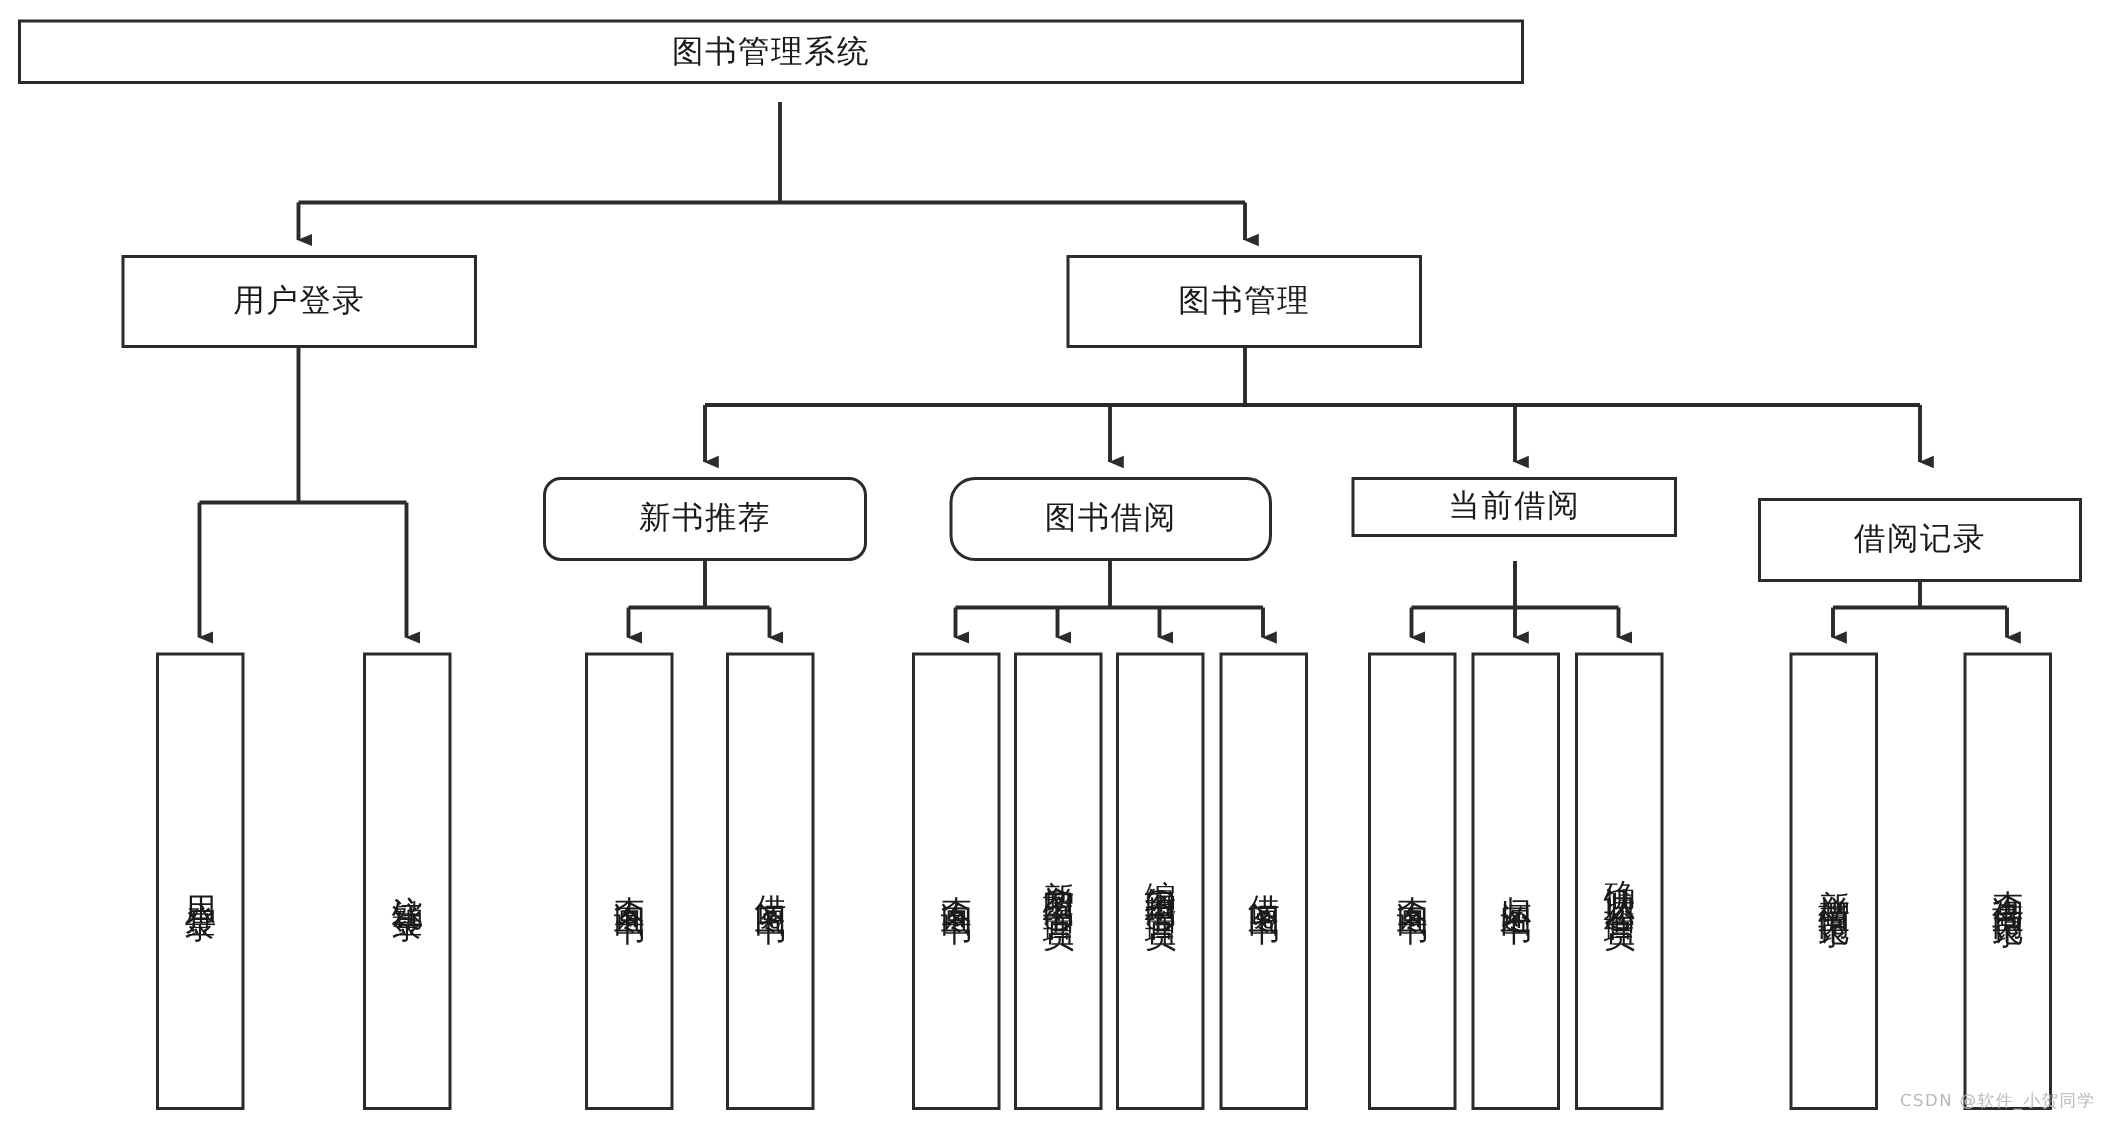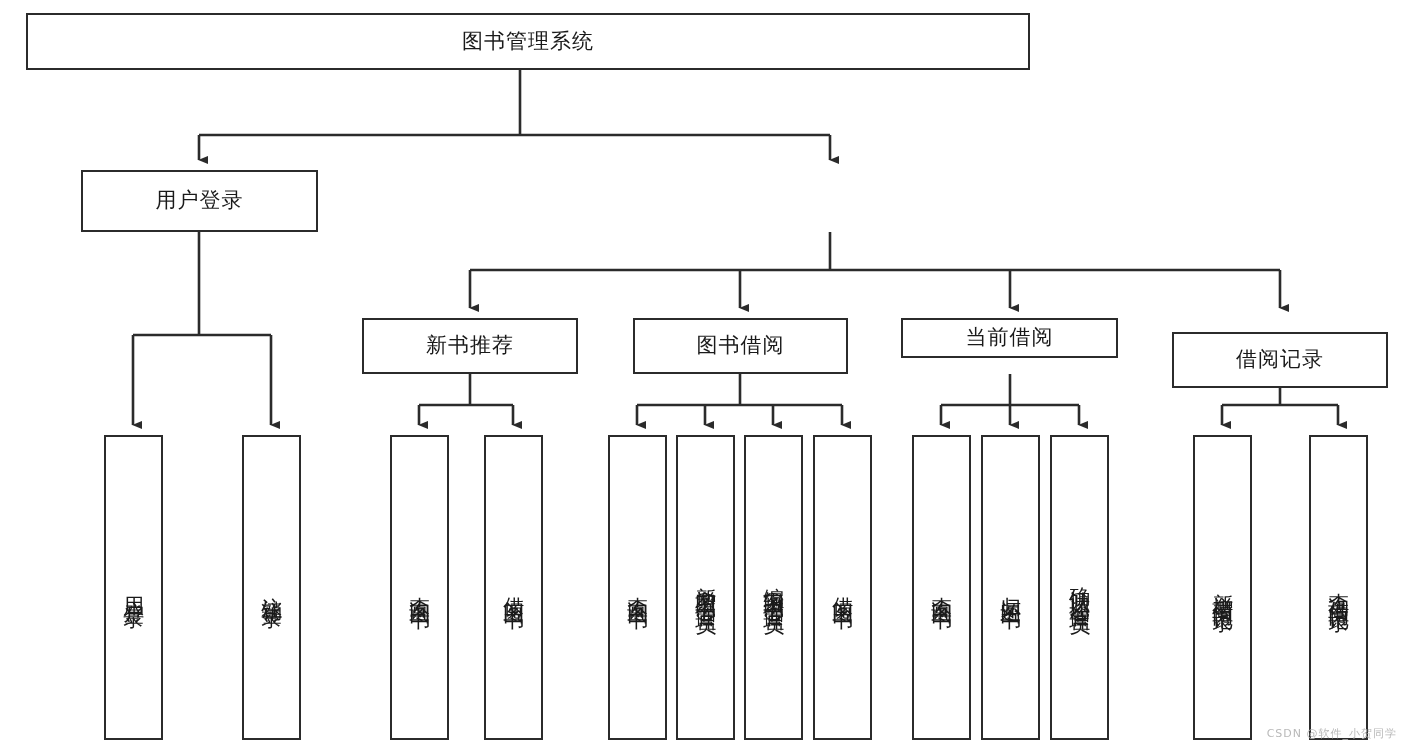--- a/index.html
+++ b/index.html
@@ -66,32 +66,35 @@
       <path d="M1010,405 L1010,425" marker-end="url(#arw)"></path>
       <path d="M1079,405 L1079,425" marker-end="url(#arw)"></path>
 
       <path d="M1280,374 L1280,405"></path>
       <path d="M1222,405 L1338,405"></path>
       <path d="M1222,405 L1222,425" marker-end="url(#arw)"></path>
       <path d="M1338,405 L1338,425" marker-end="url(#arw)"></path>
     </g>
   </svg>
 
-  <div class="node h" style="left:26px;top:13px;width:1004px;height:57px;">
+  <div class="node h" style="left:12px;top:13px;width:1004px;height:43px;">
     <span>图书管理系统</span>
   </div>
 
   <div class="node h" style="left:81px;top:170px;width:237px;height:62px;">
     <span>用户登录</span>
   </div>
+  <div class="node h" style="left:711px;top:170px;width:237px;height:62px;">
+    <span>图书管理</span>
+  </div>
 
-  <div class="node h" style="left:362px;top:318px;width:216px;height:56px;">
+  <div class="node h" style="left:362px;top:318px;width:216px;height:56px;border-radius:12px;">
     <span>新书推荐</span>
   </div>
-  <div class="node h" style="left:633px;top:318px;width:215px;height:56px;">
+  <div class="node h" style="left:633px;top:318px;width:215px;height:56px;border-radius:17px;">
     <span>图书借阅</span>
   </div>
   <div class="node h" style="left:901px;top:318px;width:217px;height:40px;">
     <span>当前借阅</span>
   </div>
   <div class="node h" style="left:1172px;top:318px;width:216px;height:56px;margin-top:14px;">
     <span>借阅记录</span>
   </div>
 
   <div class="node v" style="left:104px;top:435px;width:59px;height:305px;">

